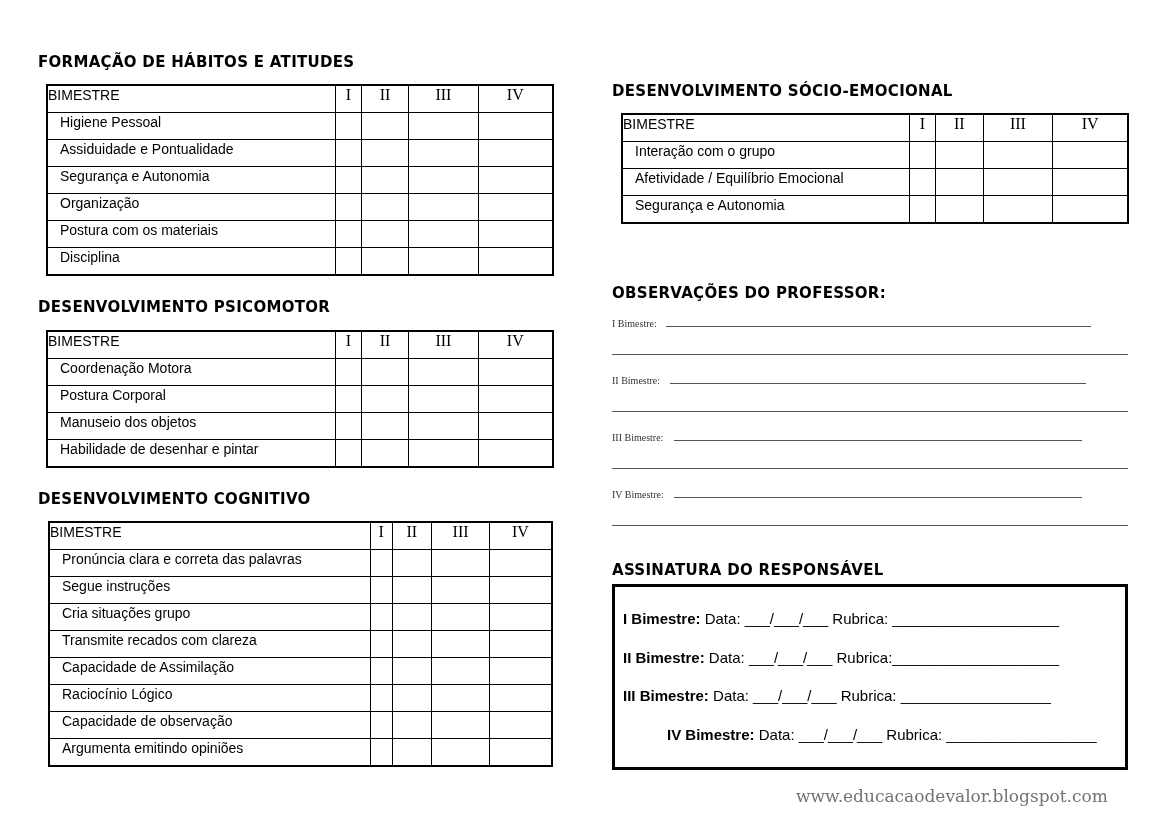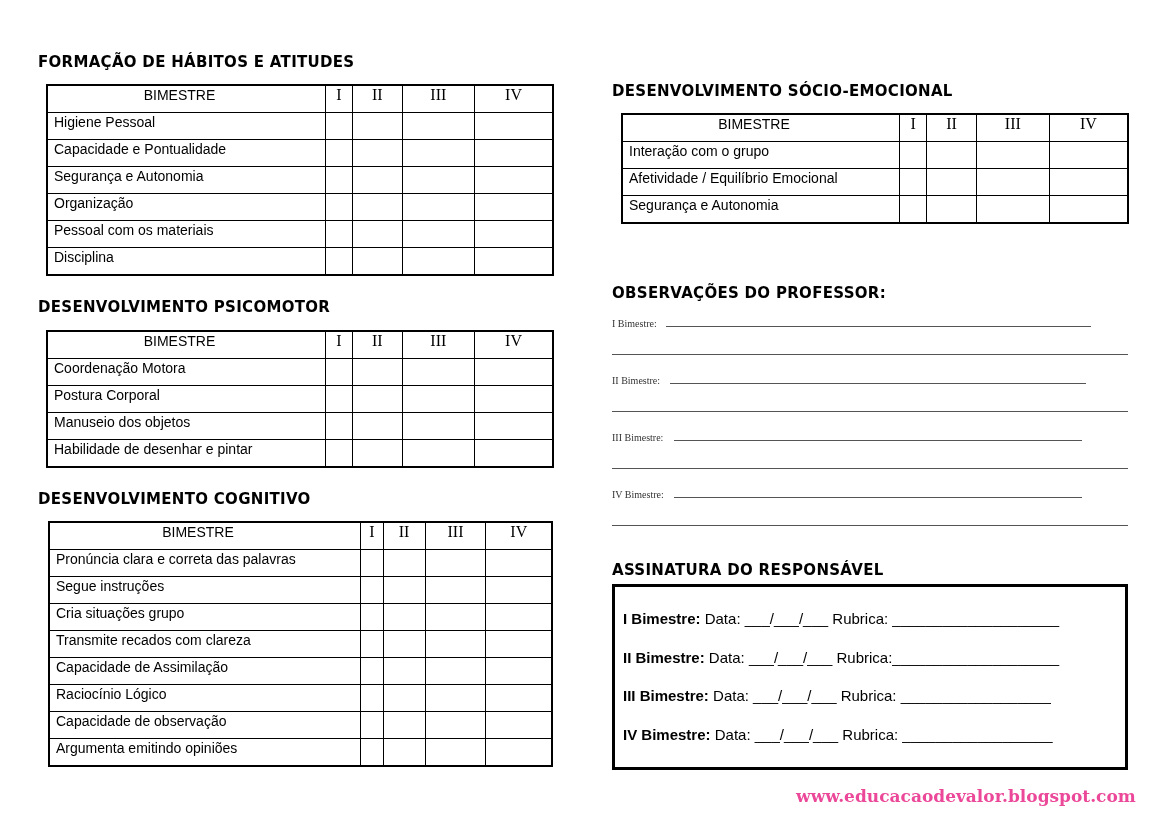--- a/index.html
+++ b/index.html
@@ -1,28 +1,28 @@
 <!DOCTYPE html>
 <html><head>
 <meta charset="utf-8">
 <style>
   html, body { margin:0; padding:0; background:#fff; }
   body { width:1169px; height:827px; position:relative; overflow:hidden; font-family:"Liberation Sans", sans-serif; color:#000; }
   .h { position:absolute; font-family:"DejaVu Sans", sans-serif; font-weight:bold; font-size:15px; letter-spacing:0.3px; white-space:nowrap;text-align:right; }
   table.grid { position:absolute; border-collapse:collapse; border:2px solid #000; }
   table.grid td { border:1.5px solid #000; padding:0; height:25px; font-size:14px; vertical-align:top; }
-  table.grid td.lbl { padding:1px 0 0 6px; }
-  table.grid td.bh { text-align:center; padding:1px 14px 0 0; }
+  table.grid td.lbl { padding:1px 0 0 12px; }
+  table.grid td.bh { text-align:left; padding:1px 24px 0 0; }
   table.grid td.rn { text-align:center; font-family:"Liberation Serif", serif; font-size:16px; padding-top:0; }
   .obs { position:absolute; font-family:"Liberation Serif", serif; font-size:10px; color:#333; white-space:nowrap; }
   .line { position:absolute; height:0; border-bottom:1px solid #555; }
   .sigbox { position:absolute; left:612px; top:584px; width:510px; height:180px; border:3px solid #000;text-align:right; }
   .sigrow { position:absolute; left:8px; font-size:15px; white-space:nowrap; }
   .sigrow b { font-weight:bold; }
-  .url { position:absolute; left:796px; top:786px; font-family:"DejaVu Serif", serif; font-weight:bold; font-size:17px; color:#ec4899; }
+  .url { position:absolute; left:796px; top:786px; font-family:"DejaVu Serif", serif; font-weight:normal; font-size:17px; color:#737373; }
 </style>
 </head>
 <body>
 
 <div class="h" style="left:38px;top:53px;">FORMAÇÃO DE HÁBITOS E ATITUDES</div>
 <table class="grid" style="left:46px;top:84px;width:508px;">
   <tbody>
       <tr>
     <td class="bh" style="width:263px">BIMESTRE</td>
     <td class="rn">I</td>
@@ -31,42 +31,42 @@
     <td class="rn">IV</td>
   </tr>
   <tr>
         <td class="lbl">Higiene Pessoal</td>
         <td></td>
         <td></td>
         <td></td>
         <td></td>
       </tr>
   <tr>
-        <td class="lbl">Capacidade e Pontualidade</td>
+        <td class="lbl">Assiduidade e Pontualidade</td>
         <td></td>
         <td></td>
         <td></td>
         <td></td>
       </tr>
   <tr>
         <td class="lbl">Segurança e Autonomia</td>
         <td></td>
         <td></td>
         <td></td>
         <td></td>
       </tr>
   <tr>
         <td class="lbl">Organização</td>
         <td></td>
         <td></td>
         <td></td>
         <td></td>
       </tr>
   <tr>
-        <td class="lbl">Pessoal com os materiais</td>
+        <td class="lbl">Postura com os materiais</td>
         <td></td>
         <td></td>
         <td></td>
         <td></td>
       </tr>
   <tr>
         <td class="lbl">Disciplina</td>
         <td></td>
         <td></td>
         <td></td>
@@ -231,16 +231,16 @@
 <div class="line" style="left:612px;top:468px;width:516px;"></div>
 <div class="obs" style="left:612px;top:489px;">IV Bimestre:</div>
 <div class="line" style="left:674px;top:497px;width:408px;"></div>
 <div class="line" style="left:612px;top:525px;width:516px;"></div>
 
 <div class="h" style="left:612px;top:561px;">ASSINATURA DO RESPONSÁVEL</div>
 <div class="sigbox">
   <div class="sigrow" style="top:23px;"><b>I Bimestre:</b><span> Data: ___/___/___  Rubrica: ____________________</span></div>
   <div class="sigrow" style="top:62px;"><b>II Bimestre:</b><span> Data: ___/___/___  Rubrica:____________________</span></div>
   <div class="sigrow" style="top:100px;"><b>III Bimestre:</b><span> Data: ___/___/___  Rubrica: __________________</span></div>
-  <div class="sigrow" style="top:139px;"><b>IV Bimestre:</b><span> Data: ___/___/___  Rubrica: __________________</span></div>
+  <div class="sigrow" style="top:139px;margin-left:44px;"><b>IV Bimestre:</b><span> Data: ___/___/___  Rubrica: __________________</span></div>
 </div>
 
 <div class="url">www.educacaodevalor.blogspot.com</div>
 
 </body></html>

